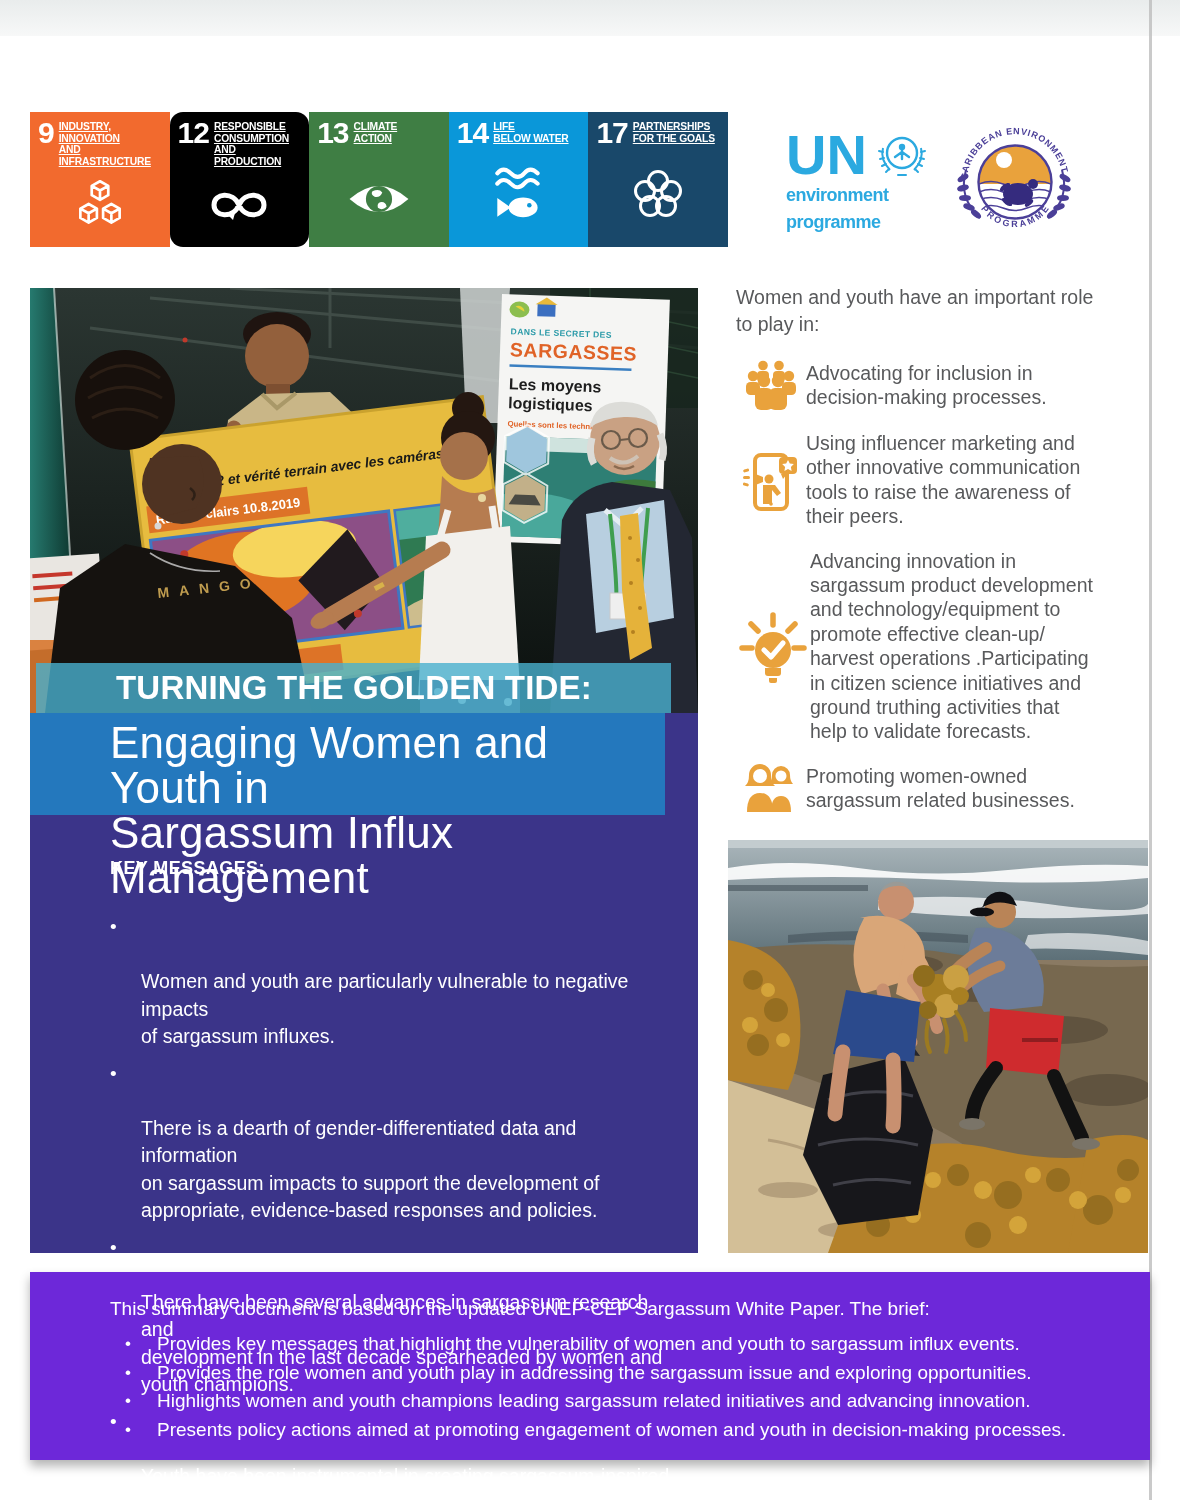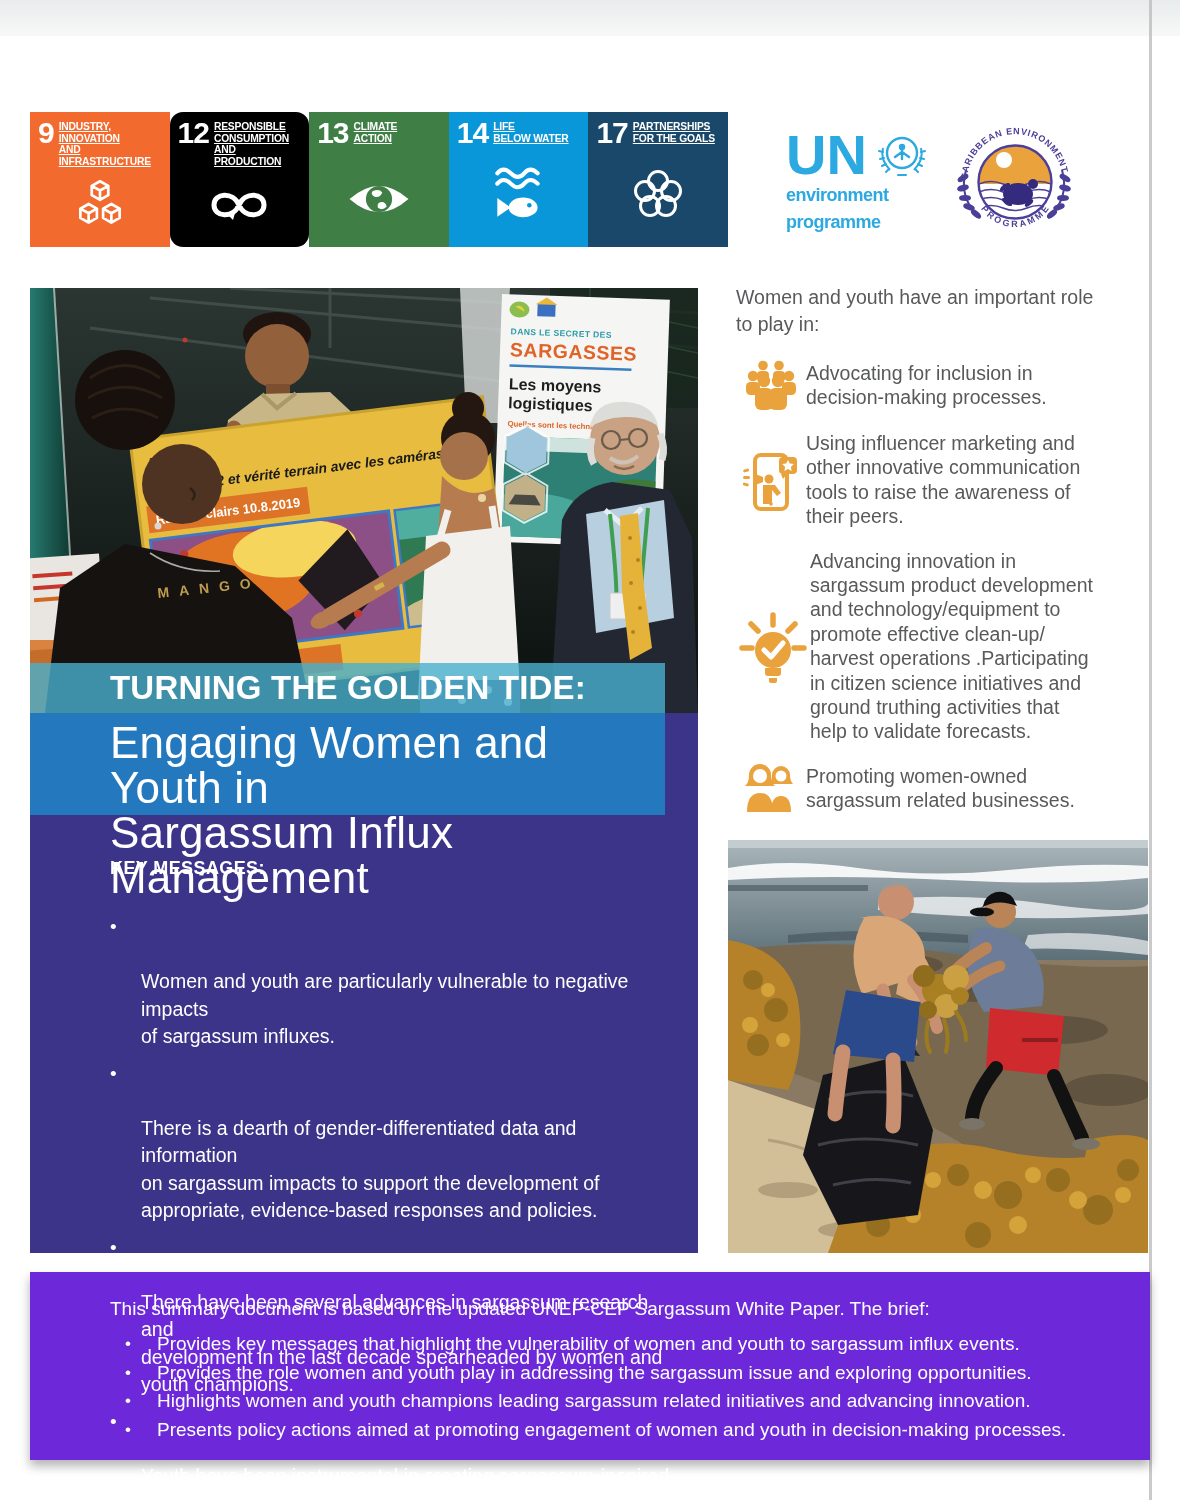--- a/index.html
+++ b/index.html
@@ -31,21 +31,21 @@
   .unep-logo { position:absolute; left:786px; top:128px; width:190px; color:#2BA9E0; }
   .unep-top { display:flex; align-items:center; }
   .unep-acronym { font-size:56px; font-weight:700; letter-spacing:0; line-height:50px; }
   .unep-emblem { margin-left:8px; }
   .unep-line { font-size:18px; font-weight:700; line-height:27px; letter-spacing:-0.5px; }
   .cep-logo { position:absolute; left:952px; top:112px; }
 
   
   .hero { position:absolute; left:30px; top:288px; width:668px; height:425px; overflow:hidden; }
   .hero svg { display:block; width:100%; height:100%; }
-  .hero-overlay { position:absolute; left:30px; top:663px; width:635px; height:50px;
+  .hero-overlay { position:absolute; left:36px; top:663px; width:635px; height:50px;
     background:rgba(72,176,206,0.80); display:flex; align-items:center; z-index:3; }
   .hero-title { color:#fff; font-size:33px; font-weight:800; letter-spacing:0.2px; padding-left:80px; white-space:nowrap; }
   .blue-band { position:absolute; left:30px; top:713px; width:635px; height:102px; background:#2478BD; z-index:2;
     color:#fff; font-size:44px; line-height:45px; font-weight:400; padding:7px 0 0 80px; white-space:pre-line; letter-spacing:0.2px; }
 
   
   .purple-block { position:absolute; left:30px; top:713px; width:668px; height:540px; background:#3B3489; z-index:1;
     color:#fff; padding:145px 24px 0 80px; }
   .km-heading { font-size:18px; font-weight:700; letter-spacing:0.4px; }
   .km-list { list-style:none; margin-top:34px; }

